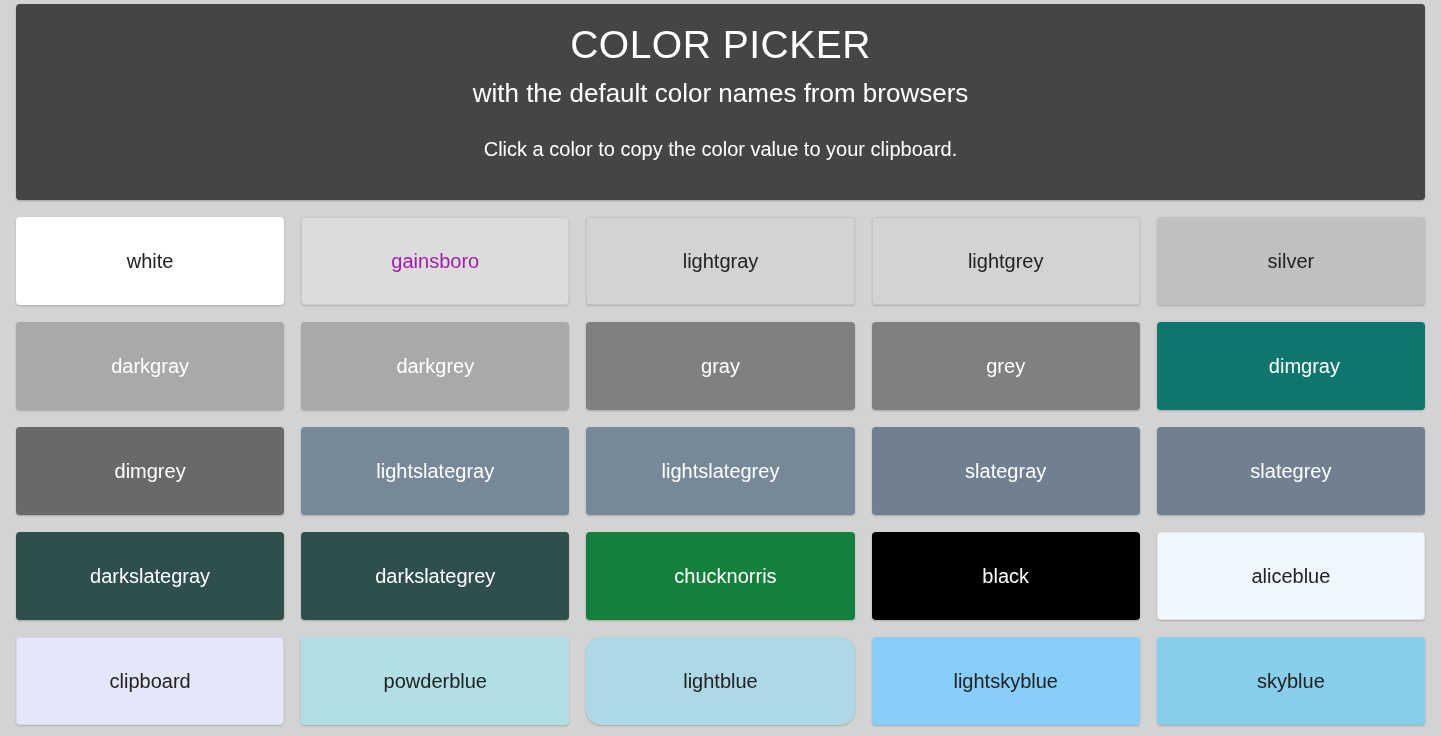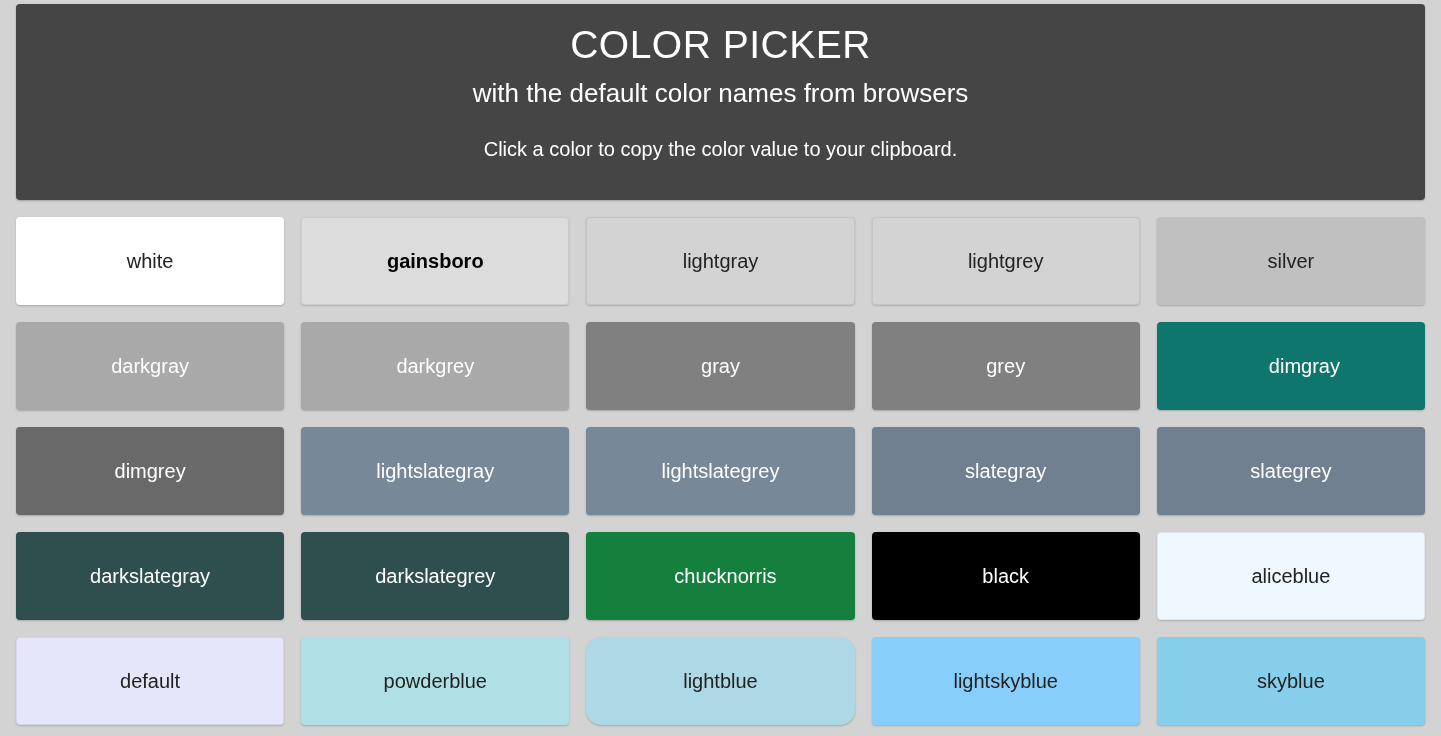--- a/index.html
+++ b/index.html
@@ -105,21 +105,21 @@
   <div class="header">
     <h1 class="header-title">COLOR PICKER</h1>
     <div class="header-subtitle">with the default color names from browsers</div>
     <div class="header-note">Click a color to copy the color value to your clipboard.</div>
   </div>
 
   <div class="grid" id="swatch-grid">
       <div class="swatch" style="background: rgb(255, 255, 255); color: rgb(34, 34, 34); text-align: right;">
         <span class="swatch-label">white</span>
       </div>
-      <div class="swatch bordered" style="background: rgb(220, 220, 220); color: #000000; font-weight: bold;">
+      <div class="swatch bordered" style="background: rgb(220, 220, 220); color: #a21caf;">
         <span class="swatch-label">gainsboro</span>
       </div>
       <div class="swatch bordered" style="background: rgb(211, 211, 211); color: rgb(34, 34, 34);">
         <span class="swatch-label">lightgray</span>
       </div>
       <div class="swatch bordered" style="background: rgb(211, 211, 211); color: rgb(34, 34, 34);">
         <span class="swatch-label">lightgrey</span>
       </div>
       <div class="swatch" style="background: rgb(192, 192, 192); color: rgb(34, 34, 34);">
         <span class="swatch-label">silver</span>
@@ -163,21 +163,21 @@
       <div class="swatch" style="background: #15803d; color: rgb(255, 255, 255); padding-left: 10px;">
         <span class="swatch-label">chucknorris</span>
       </div>
       <div class="swatch" style="background: rgb(0, 0, 0); color: rgb(255, 255, 255);">
         <span class="swatch-label">black</span>
       </div>
       <div class="swatch bordered" style="background: rgb(240, 248, 255); color: rgb(34, 34, 34);">
         <span class="swatch-label">aliceblue</span>
       </div>
       <div class="swatch bordered" style="background: rgb(230, 230, 250); color: rgb(34, 34, 34);">
-        <span class="swatch-label">default</span>
+        <span class="swatch-label">clipboard</span>
       </div>
       <div class="swatch" style="background: rgb(176, 224, 230); color: rgb(34, 34, 34); align-items: center;">
         <span class="swatch-label">powderblue</span>
       </div>
       <div class="swatch" style="background: rgb(173, 216, 230); color: rgb(34, 34, 34); border-radius: 15px;">
         <span class="swatch-label">lightblue</span>
       </div>
       <div class="swatch" style="background: rgb(135, 206, 250); color: rgb(34, 34, 34);">
         <span class="swatch-label">lightskyblue</span>
       </div>

